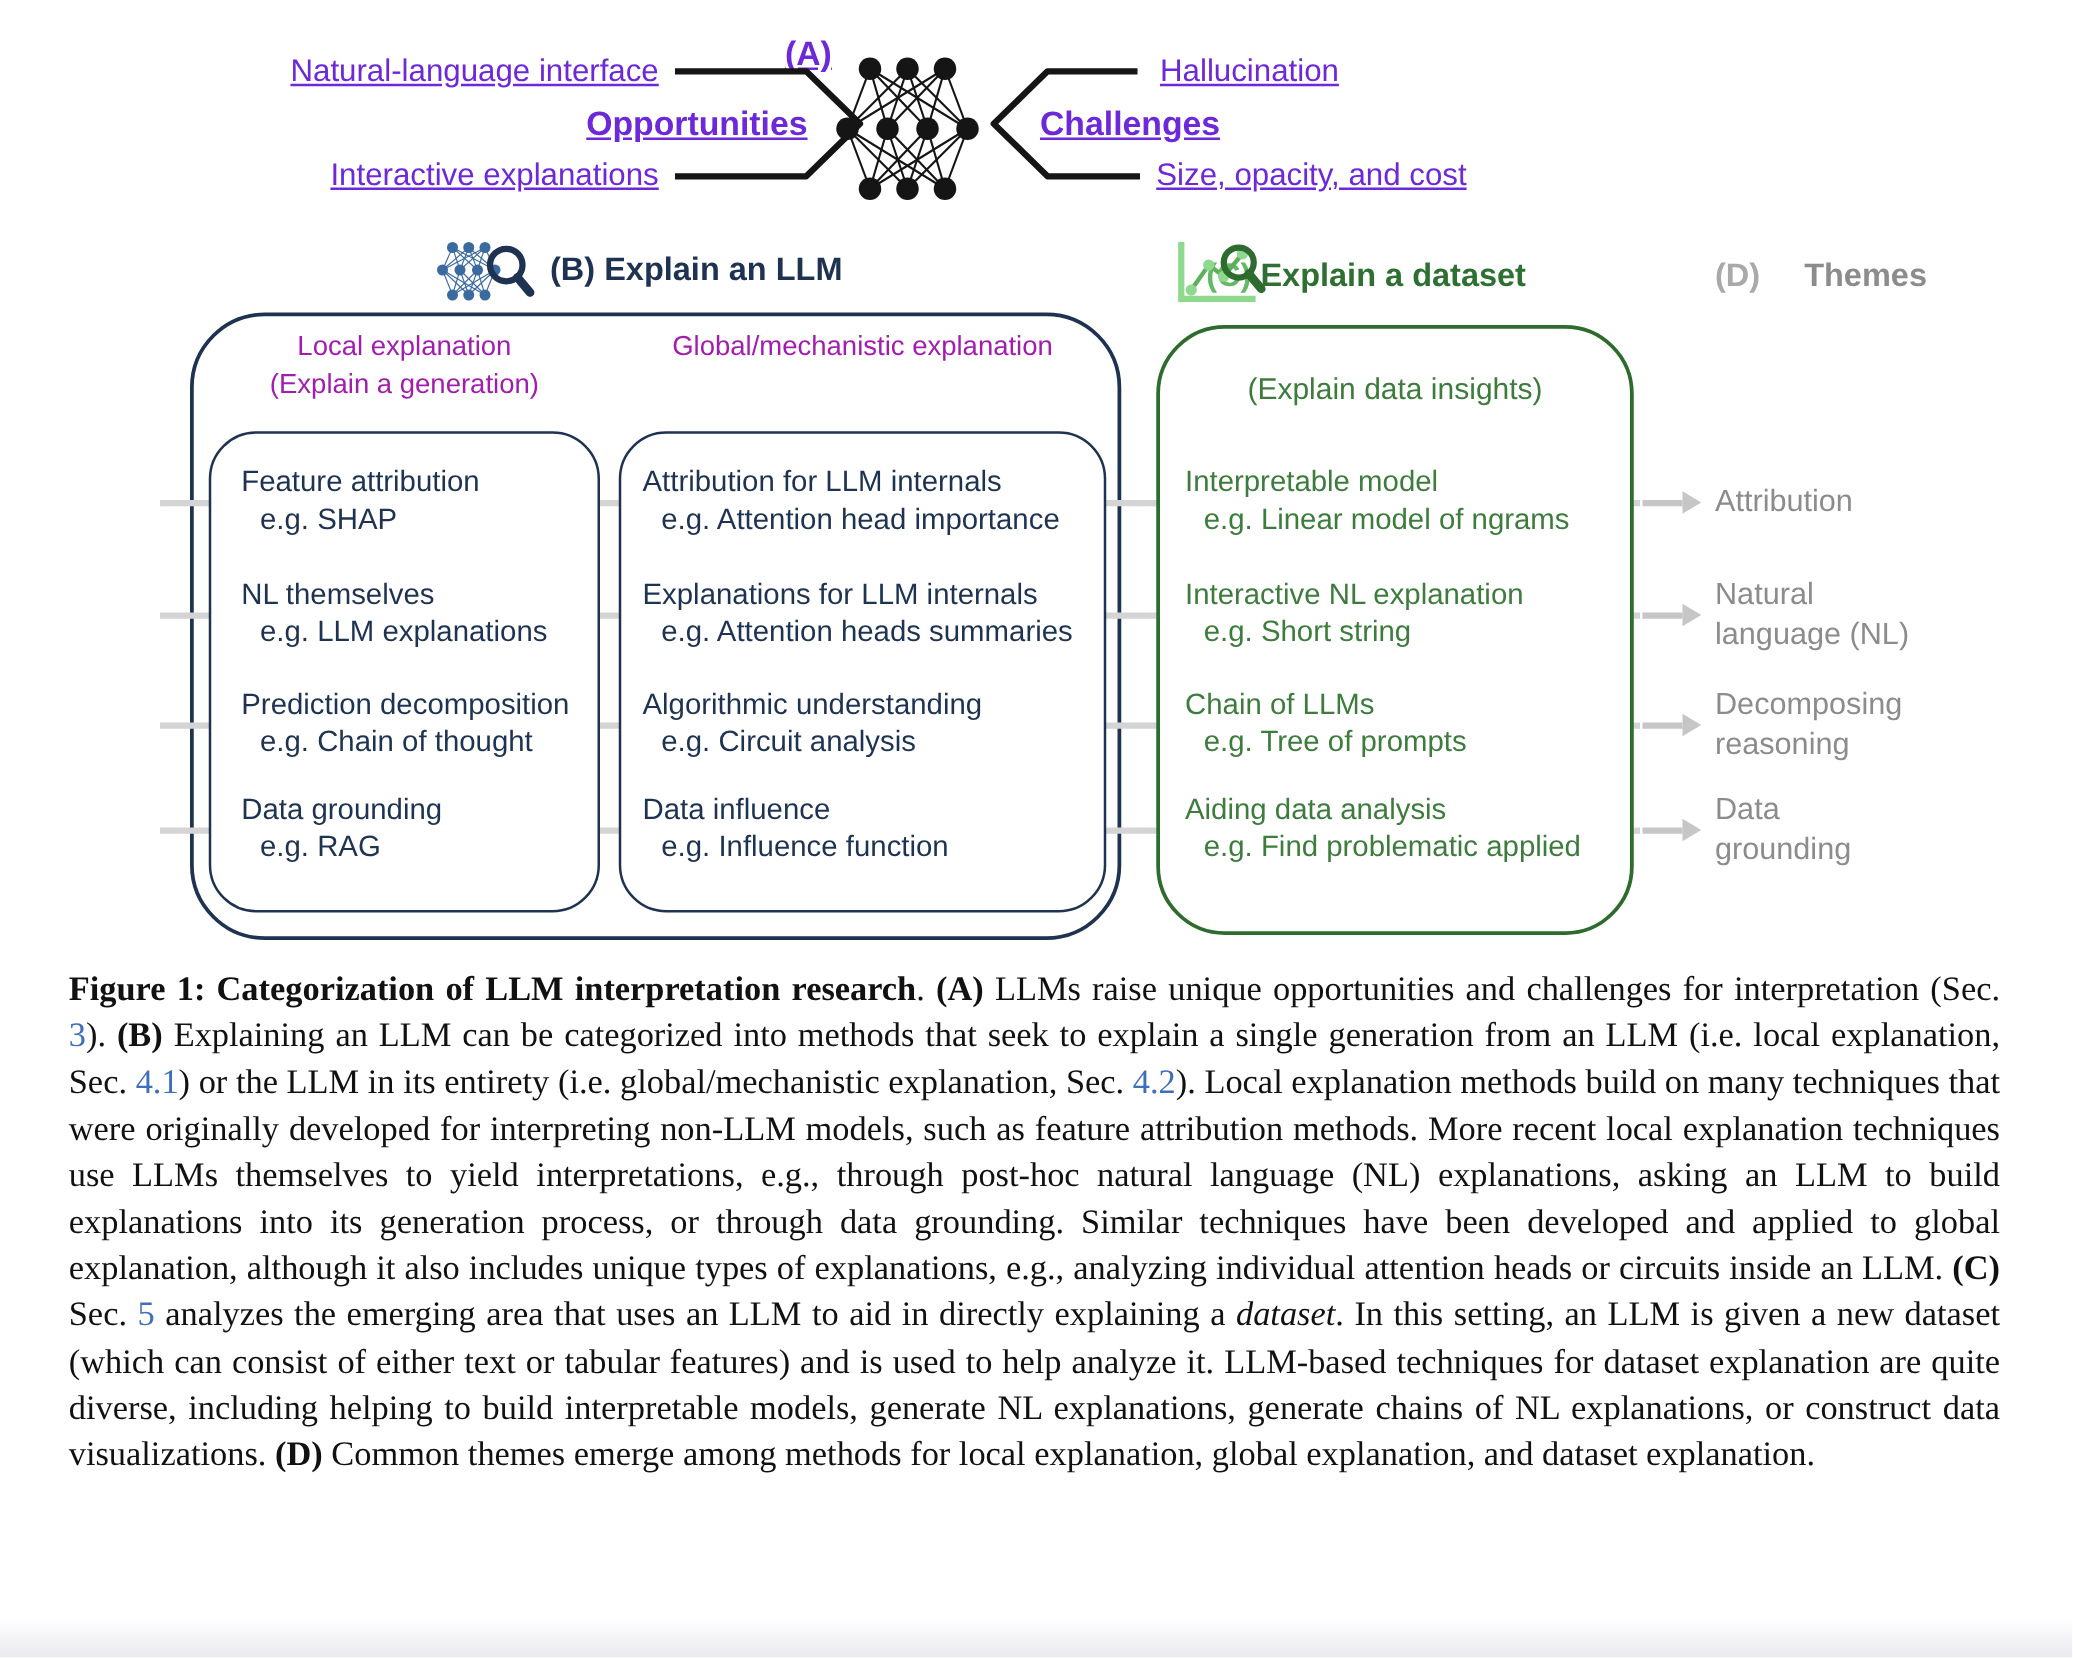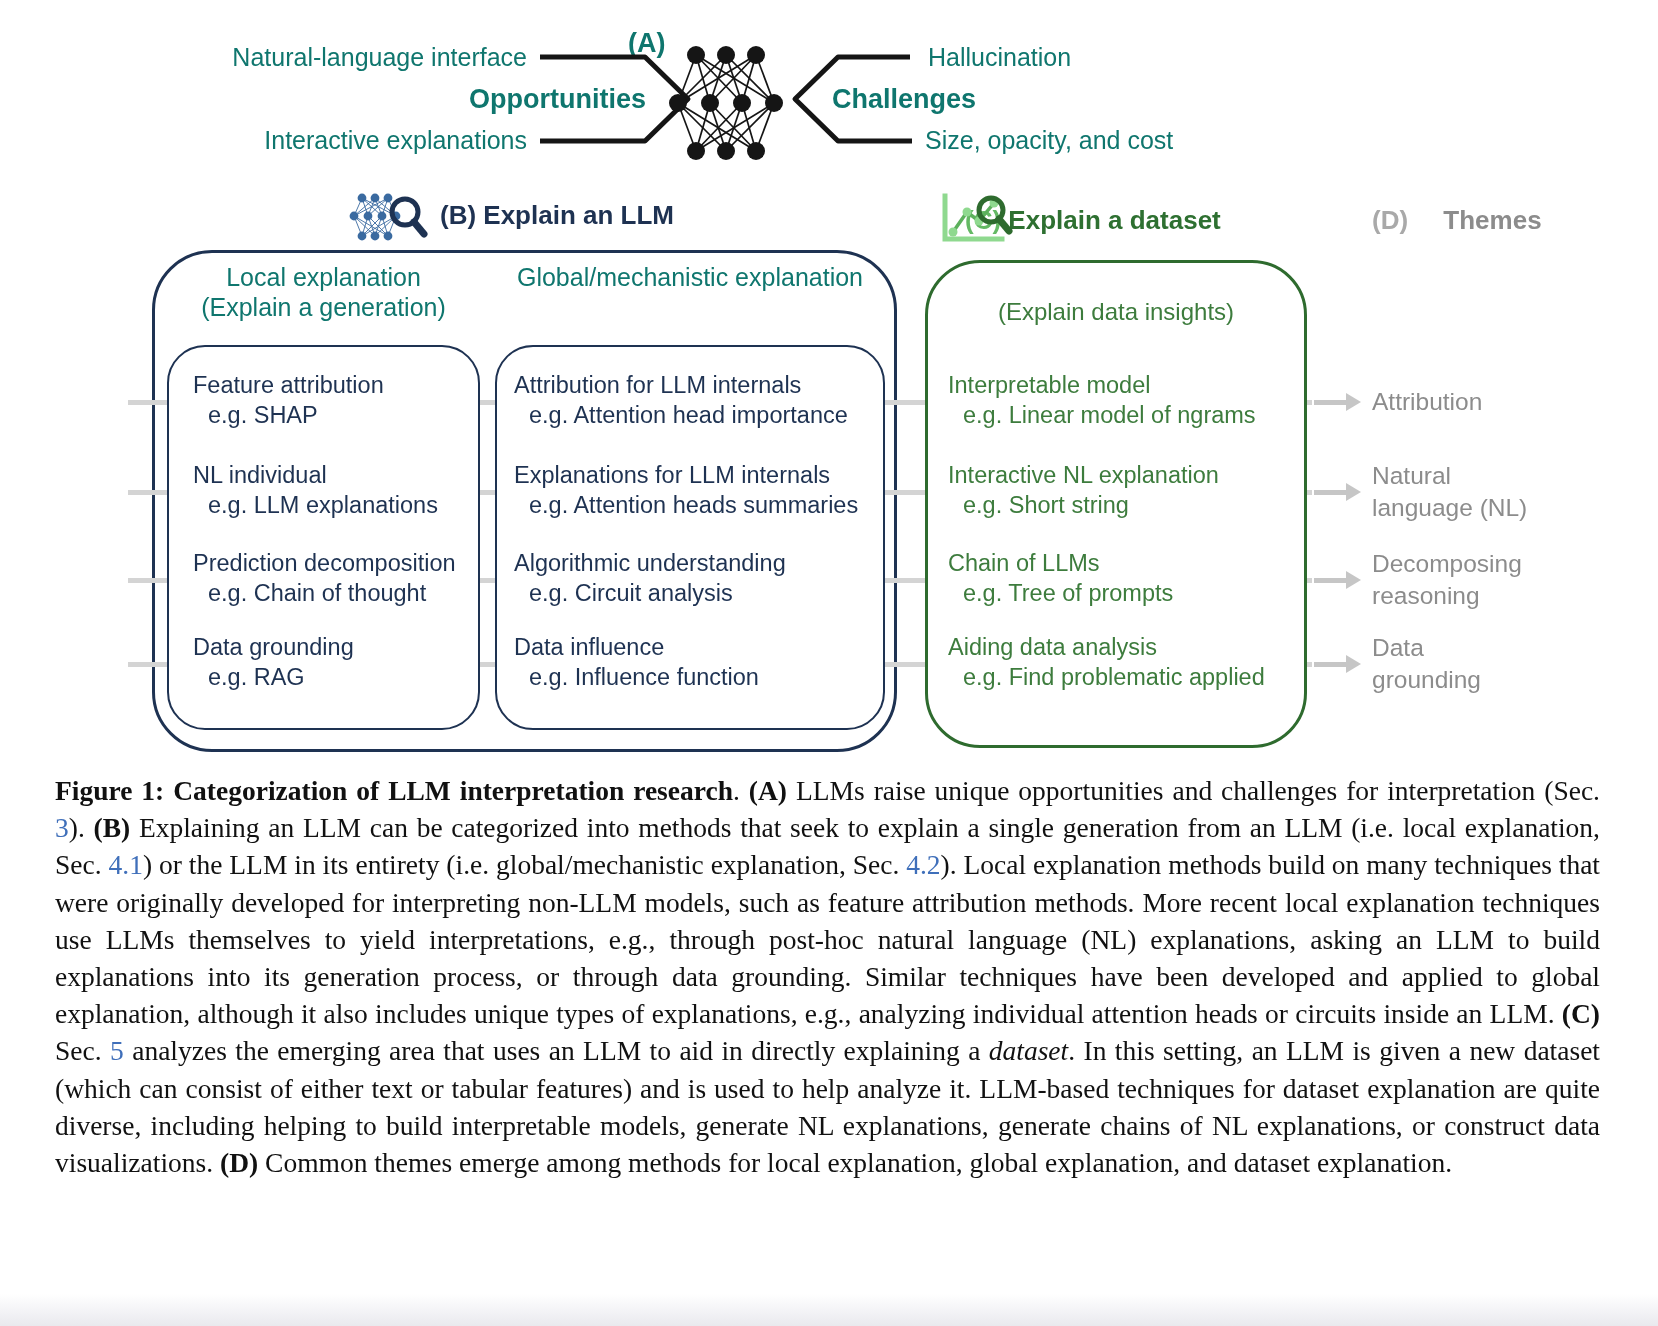--- a/index.html
+++ b/index.html
@@ -1,40 +1,40 @@
 <!DOCTYPE html>
 <html><head>
 <meta charset="utf-8">
 <style>
   html,body{margin:0;padding:0;background:#ffffff;}
   .canvas{position:relative;width:1658px;height:1326px;background:#ffffff;overflow:hidden;
           font-family:"Liberation Sans",sans-serif;color:#151515;}
   .abs{position:absolute;}
-  .txt{position:absolute;white-space:nowrap;font-size:25px;color:#0f766e;}
+  .txt{position:absolute;white-space:nowrap;font-size:25px;color:#6d28d9;text-decoration:underline;}
   .txt.bold{font-weight:bold;font-size:27px;}
   .ralign{text-align:right;}
 
   
   .sec-hdr{position:absolute;font-weight:bold;font-size:26px;white-space:nowrap;}
   .hdr-b{color:#1e3252;}
   .hdr-c-prefix{color:#64b964;}
   .hdr-c-text{color:#2e7031;}
   .hdr-d-prefix{color:#a9a9a9;}
   .hdr-d-text{color:#8c8c8c;margin-left:28px;}
 
   
   .box{position:absolute;background:#ffffff;box-sizing:border-box;}
   .box-b-outer{left:152px;top:250px;width:745px;height:502px;border:3px solid #1e3252;border-radius:60px;z-index:1;}
   .box-inner{border:2.5px solid #1e3252;border-radius:38px;z-index:3;}
   .box-inner-left{left:167px;top:345px;width:313px;height:385px;}
   .box-inner-right{left:495px;top:345px;width:390px;height:385px;}
   .box-c{left:925px;top:260px;width:382px;height:488px;border:3px solid #2e6b2e;border-radius:55px;z-index:3;}
 
   
-  .col-title{position:absolute;z-index:4;text-align:center;color:#0f766e;font-size:25px;line-height:30px;}
+  .col-title{position:absolute;z-index:4;text-align:center;color:#a21caf;font-size:22px;line-height:30px;}
   .c-subtitle{position:absolute;z-index:4;text-align:center;color:#3d7c3d;font-size:24px;}
 
   
   .item{position:absolute;z-index:4;font-size:23.5px;line-height:30px;white-space:nowrap;}
   .item-b{color:#1e3252;}
   .item-c{color:#3d7c3d;}
   .item .ex{padding-left:15px;}
 
   
   .gline{position:absolute;left:128px;width:1184px;height:5px;background:#d4d4d4;z-index:2;}
@@ -200,21 +200,21 @@
   </div>
 
   <div class="box box-inner box-inner-left"></div>
   <div class="box box-inner box-inner-right"></div>
 
   <div class="item item-b" style="left:193px;top:370px;">
     <div>Feature attribution</div>
     <div class="ex">e.g. SHAP</div>
   </div>
   <div class="item item-b" style="left:193px;top:460px;">
-    <div>NL individual</div>
+    <div>NL themselves</div>
     <div class="ex">e.g. LLM explanations</div>
   </div>
   <div class="item item-b" style="left:193px;top:548px;">
     <div>Prediction decomposition</div>
     <div class="ex">e.g. Chain of thought</div>
   </div>
   <div class="item item-b" style="left:193px;top:632px;">
     <div>Data grounding</div>
     <div class="ex">e.g. RAG</div>
   </div>

